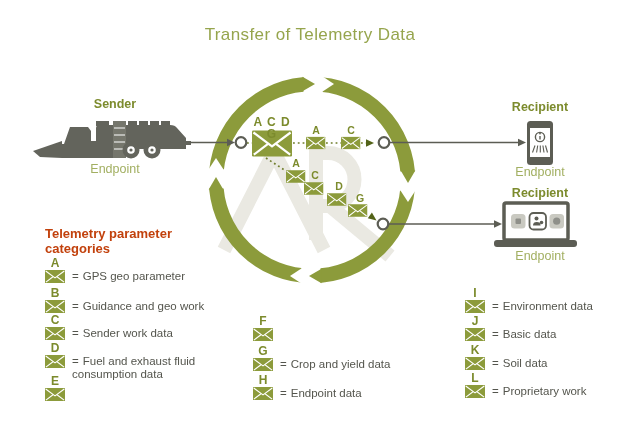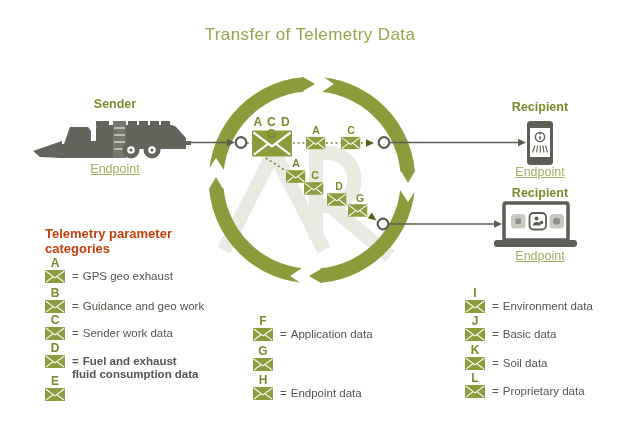--- a/index.html
+++ b/index.html
@@ -2,21 +2,21 @@
 <html><head>
 <meta charset="utf-8">
 <style>
   html,body{margin:0;padding:0;background:#fff;}
   .stage{position:relative;width:620px;height:437px;background:#fff;overflow:hidden;
          font-family:"Liberation Sans",sans-serif;}
   .abs{position:absolute;}
   .title{top:25px;left:0;width:620px;text-align:center;font-size:17px;
          color:#96A54D;letter-spacing:.4px;}
   .h-olive{font-weight:bold;color:#7C8B2D;font-size:12.5px;text-align:center;}
-  .endpoint{color:#A2AF61;font-size:12.5px;text-align:center;text-decoration:underline;}
+  .endpoint{color:#A2AF61;font-size:12.5px;text-align:center;}
   .leg-head{left:45px;top:227px;width:140px;font-weight:bold;font-size:13px;
             line-height:14.5px;color:#c2410c;}
   .leg-row{position:absolute;width:170px;height:14px;}
   .letter{position:absolute;left:0;top:-13px;width:20px;text-align:center;
           font-weight:bold;font-size:12px;line-height:12px;color:#7C8B2D;}
   .env{display:block;width:20px;height:13px;color:#8C9B3B;}
   .eqtext{position:absolute;left:27px;top:0;width:138px;font-size:11.5px;
           line-height:12.5px;color:#54554D;}
   .eq{margin-right:4px;}
   .flow-label{position:absolute;width:20px;text-align:center;font-weight:bold;
@@ -162,62 +162,62 @@
   <div class="flow-label" style="left:329px;top:180px;">D</div>
   <div class="flow-label" style="left:350px;top:192px;">G</div>
 
   <div class="abs leg-head">Telemetry parameter categories</div>
 
   <div class="leg-row" style="left:45px;top:270px;">
     <span class="letter">A</span>
     <svg class="env">
         <use href="#env"></use>
       </svg>
-    <span class="eqtext"><span class="eq">=</span><span>GPS geo exhaust</span></span>
+    <span class="eqtext"><span class="eq">=</span><span>GPS geo parameter</span></span>
   </div>
   <div class="leg-row" style="left:45px;top:300px;">
     <span class="letter">B</span>
     <svg class="env">
         <use href="#env"></use>
       </svg>
     <span class="eqtext"><span class="eq">=</span><span>Guidance and geo work</span></span>
   </div>
   <div class="leg-row" style="left:45px;top:327px;">
     <span class="letter">C</span>
     <svg class="env">
         <use href="#env"></use>
       </svg>
     <span class="eqtext"><span class="eq">=</span><span>Sender work data</span></span>
   </div>
   <div class="leg-row" style="left:45px;top:355px;">
     <span class="letter">D</span>
     <svg class="env">
         <use href="#env"></use>
       </svg>
-    <span class="eqtext" style="width:128px;font-weight:bold;"><span class="eq">=</span><span>Fuel and exhaust fluid consumption data</span></span>
+    <span class="eqtext" style="width:128px;"><span class="eq">=</span><span>Fuel and exhaust fluid consumption data</span></span>
   </div>
   <div class="leg-row" style="left:45px;top:388px;">
     <span class="letter">E</span>
     <svg class="env">
         <use href="#env"></use>
       </svg>
   </div>
 
   <div class="leg-row" style="left:253px;top:328px;">
     <span class="letter">F</span>
     <svg class="env">
         <use href="#env"></use>
       </svg>
-    <span class="eqtext"><span class="eq">=</span><span>Application data</span></span>
   </div>
   <div class="leg-row" style="left:253px;top:358px;">
     <span class="letter">G</span>
     <svg class="env">
         <use href="#env"></use>
       </svg>
+    <span class="eqtext"><span class="eq">=</span><span>Crop and yield data</span></span>
   </div>
   <div class="leg-row" style="left:253px;top:387px;">
     <span class="letter">H</span>
     <svg class="env">
         <use href="#env"></use>
       </svg>
     <span class="eqtext"><span class="eq">=</span><span>Endpoint data</span></span>
   </div>
 
   <div class="leg-row" style="left:465px;top:300px;">
@@ -239,16 +239,16 @@
     <svg class="env">
         <use href="#env"></use>
       </svg>
     <span class="eqtext"><span class="eq">=</span><span>Soil data</span></span>
   </div>
   <div class="leg-row" style="left:465px;top:385px;">
     <span class="letter">L</span>
     <svg class="env">
         <use href="#env"></use>
       </svg>
-    <span class="eqtext"><span class="eq">=</span><span>Proprietary data</span></span>
+    <span class="eqtext"><span class="eq">=</span><span>Proprietary work</span></span>
   </div>
 
 </div>
 
 </body></html>

